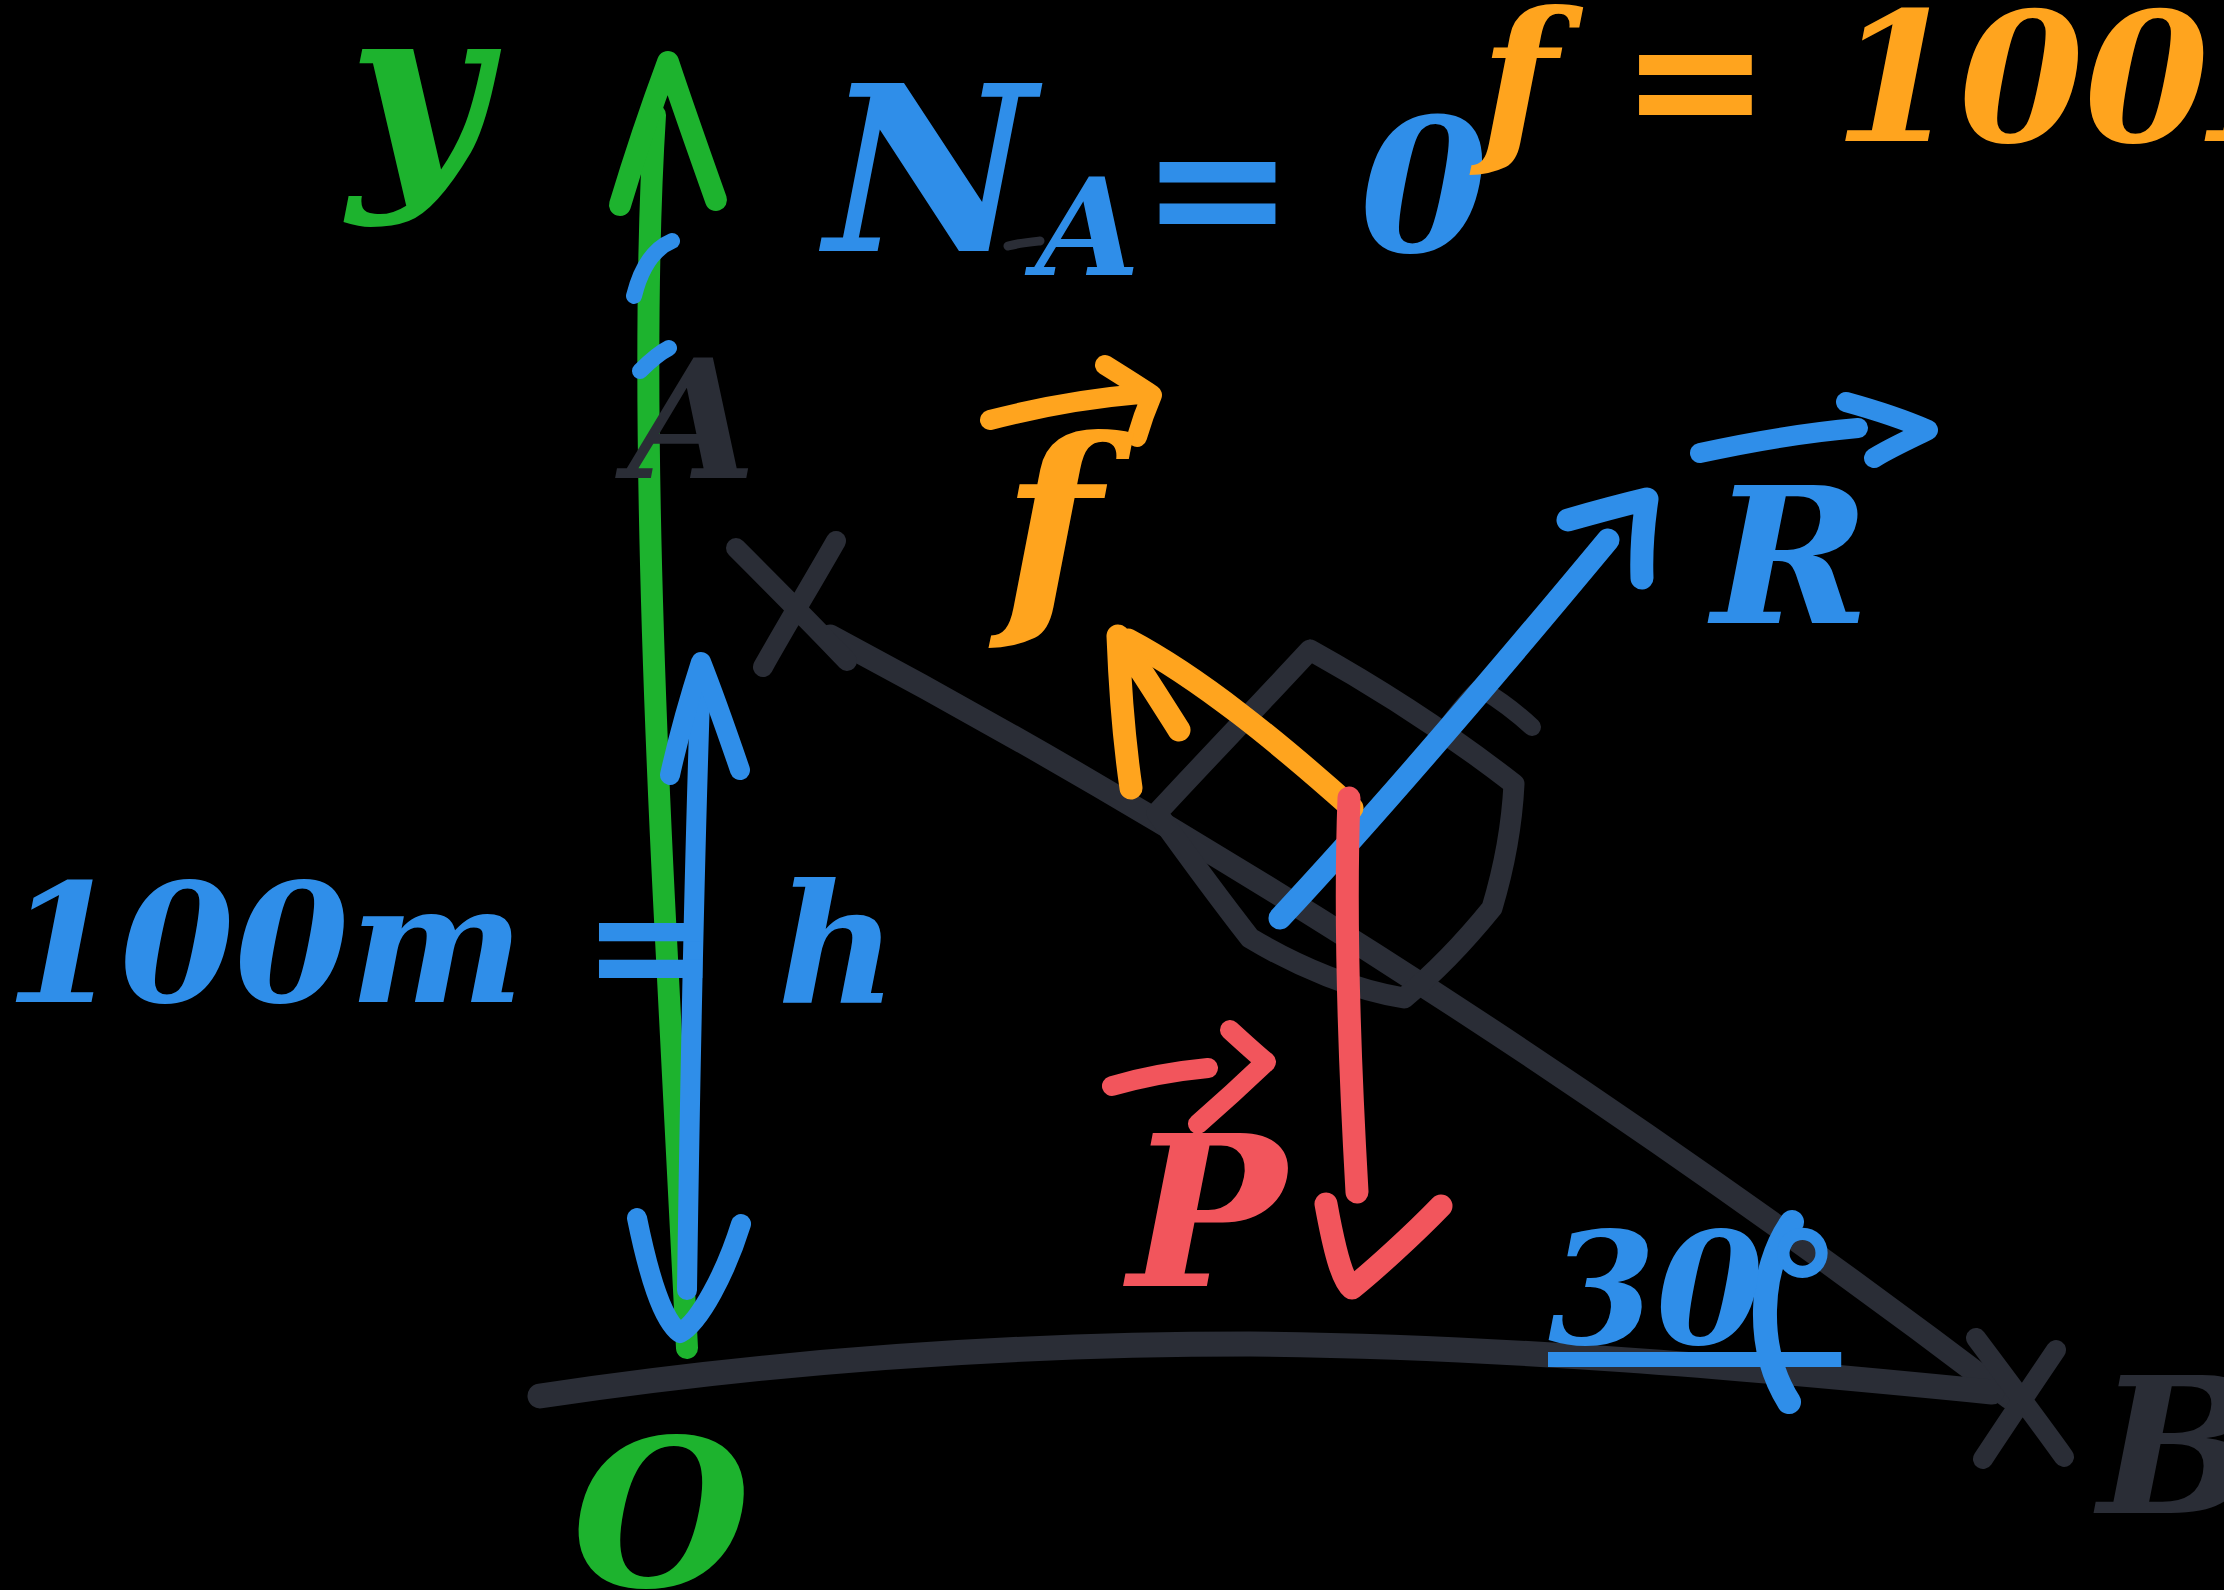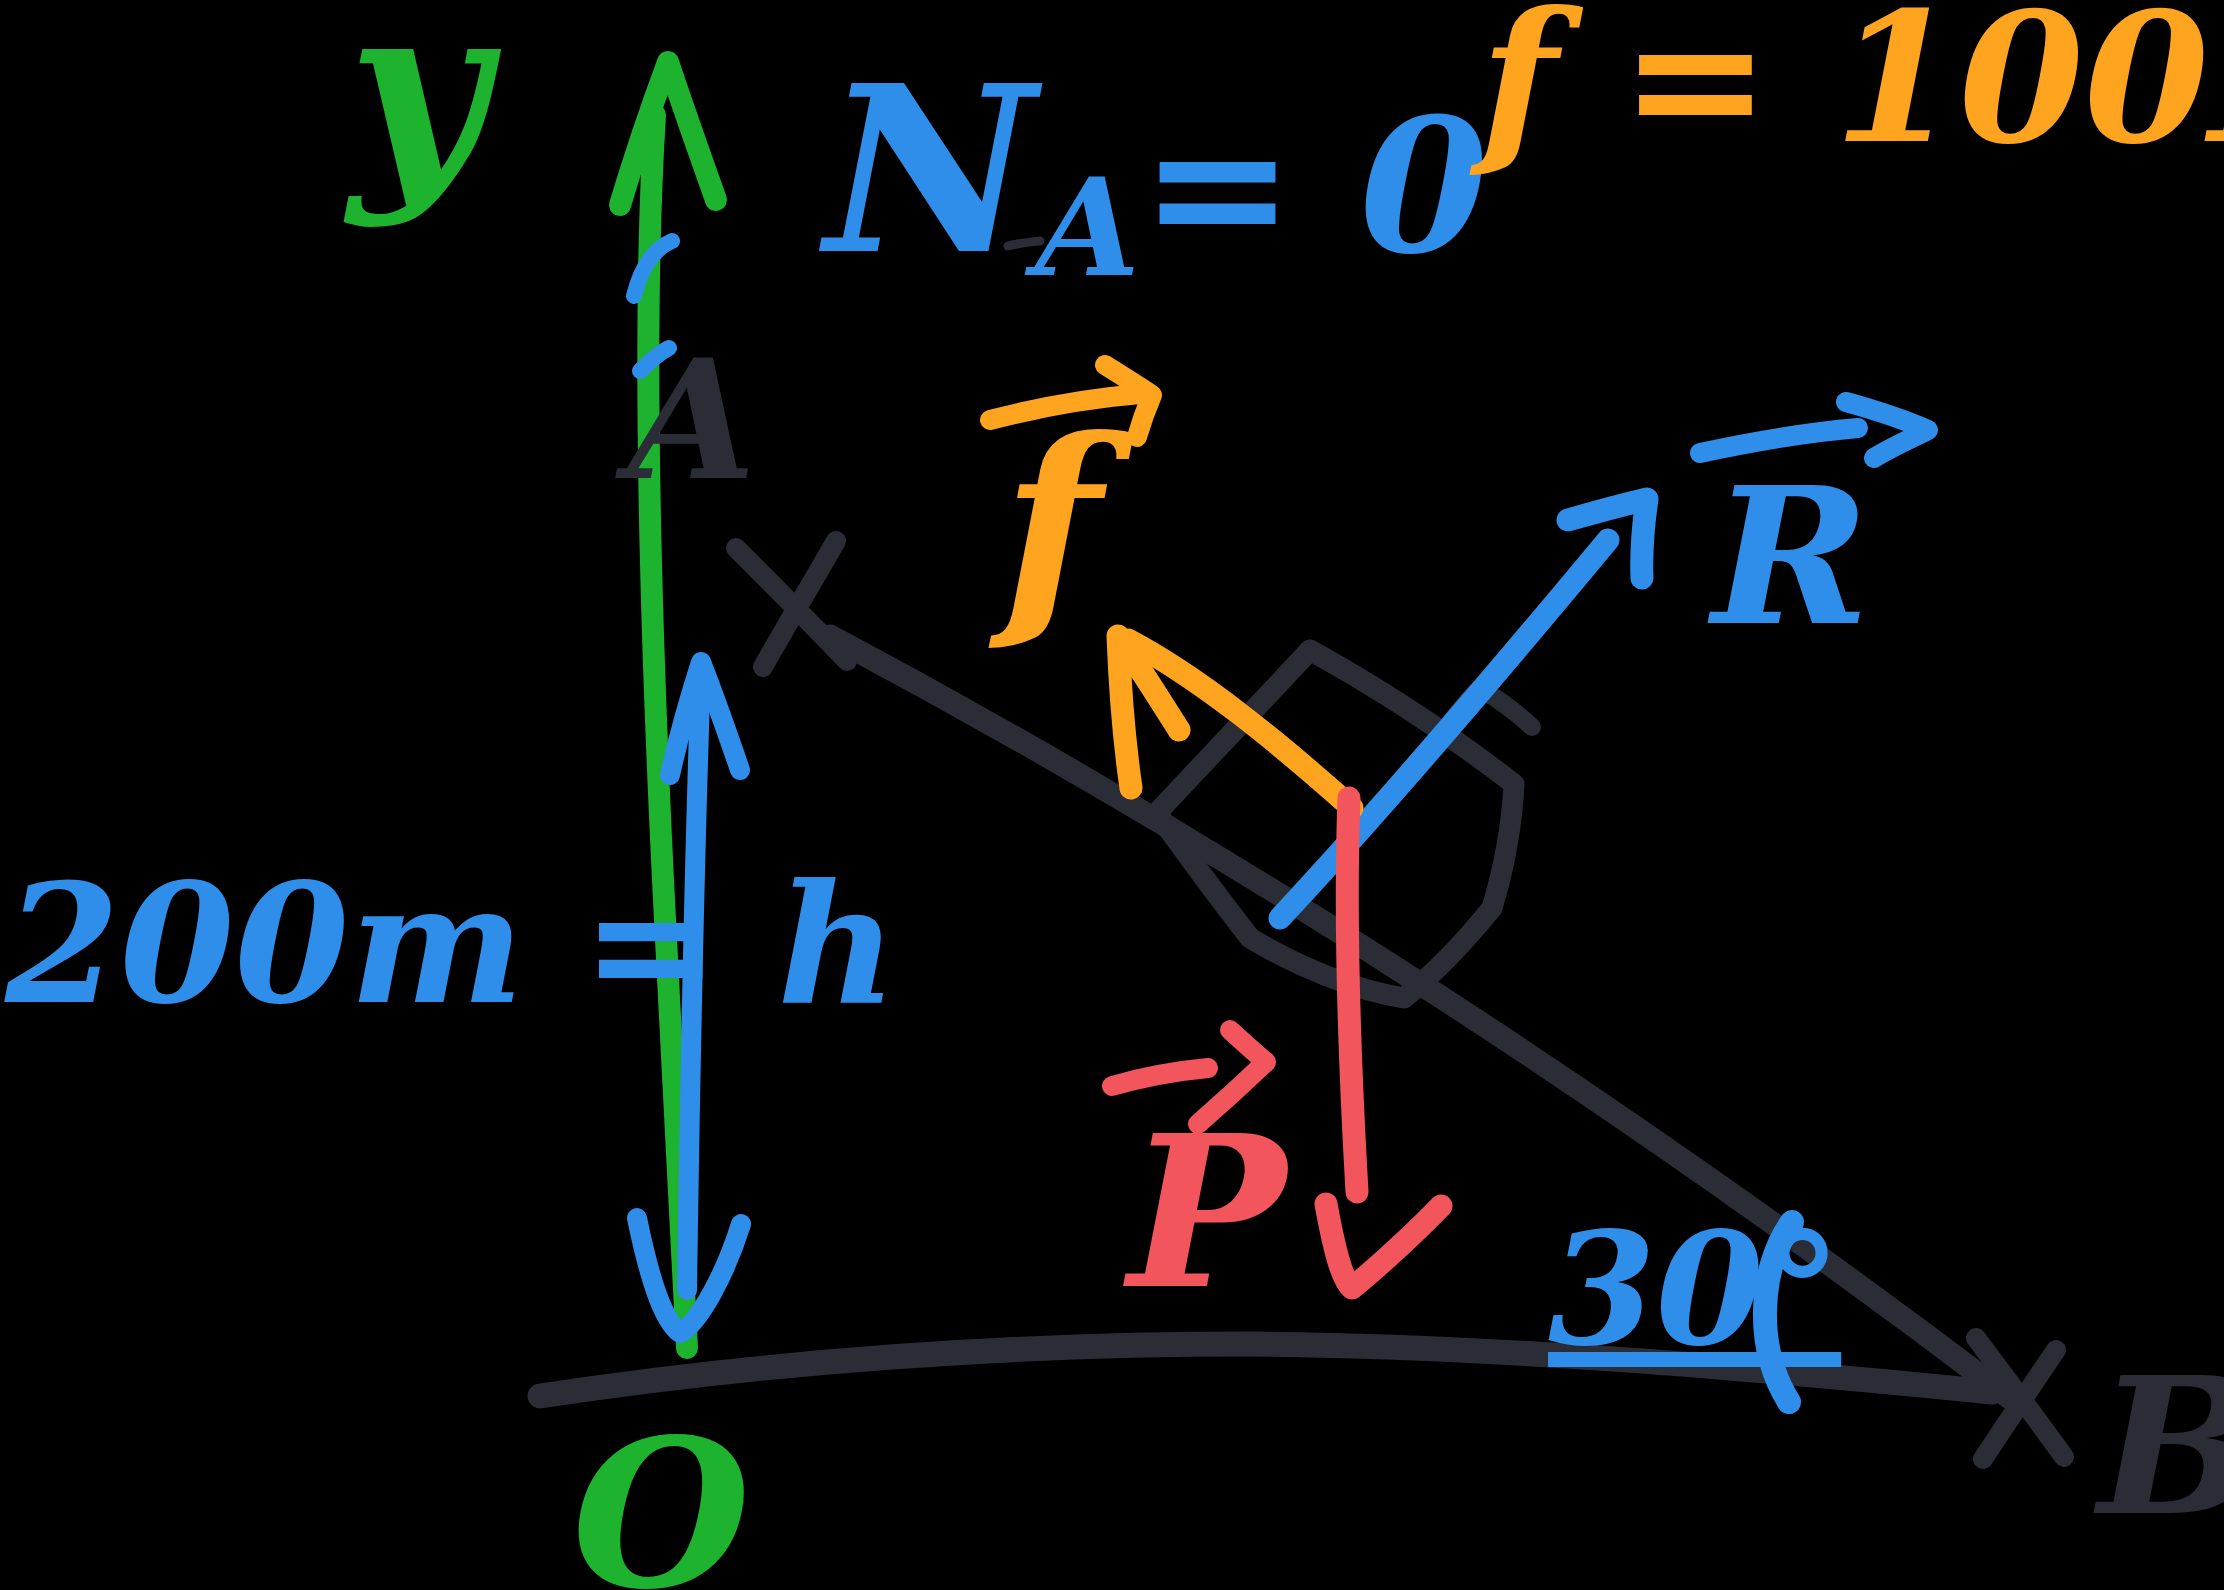--- a/index.html
+++ b/index.html
@@ -81,21 +81,21 @@
   </svg>
 
   <div class="lbl green" style="left:348px;top:-30px;font-size:240px;">y</div>
 
   <div class="lbl blue" style="left:825px;top:55px;font-size:230px;"><span>N</span><span class="sub" style="font-size:135px;">A</span><span style="font-size:185px;">= 0</span></div>
 
   <div class="lbl orange" style="left:1480px;top:-12px;font-size:180px;">f = 100N</div>
 
   <div class="lbl ink" style="left:628px;top:338px;font-size:165px;">A</div>
 
-  <div class="lbl blue" style="left:5px;top:862px;font-size:165px;">200m = h</div>
+  <div class="lbl blue" style="left:5px;top:862px;font-size:165px;">100m = h</div>
 
   <div class="lbl orange" style="left:1002px;top:408px;font-size:230px;">f</div>
 
   <div class="lbl blue" style="left:1712px;top:462px;font-size:190px;">R</div>
 
   <div class="lbl red" style="left:1128px;top:1108px;font-size:210px;">P</div>
 
   <div class="lbl blue" style="left:1548px;top:1212px;font-size:155px;text-decoration:underline;">30°</div>
 
   <div class="lbl green" style="left:572px;top:1412px;font-size:205px;">O</div>

